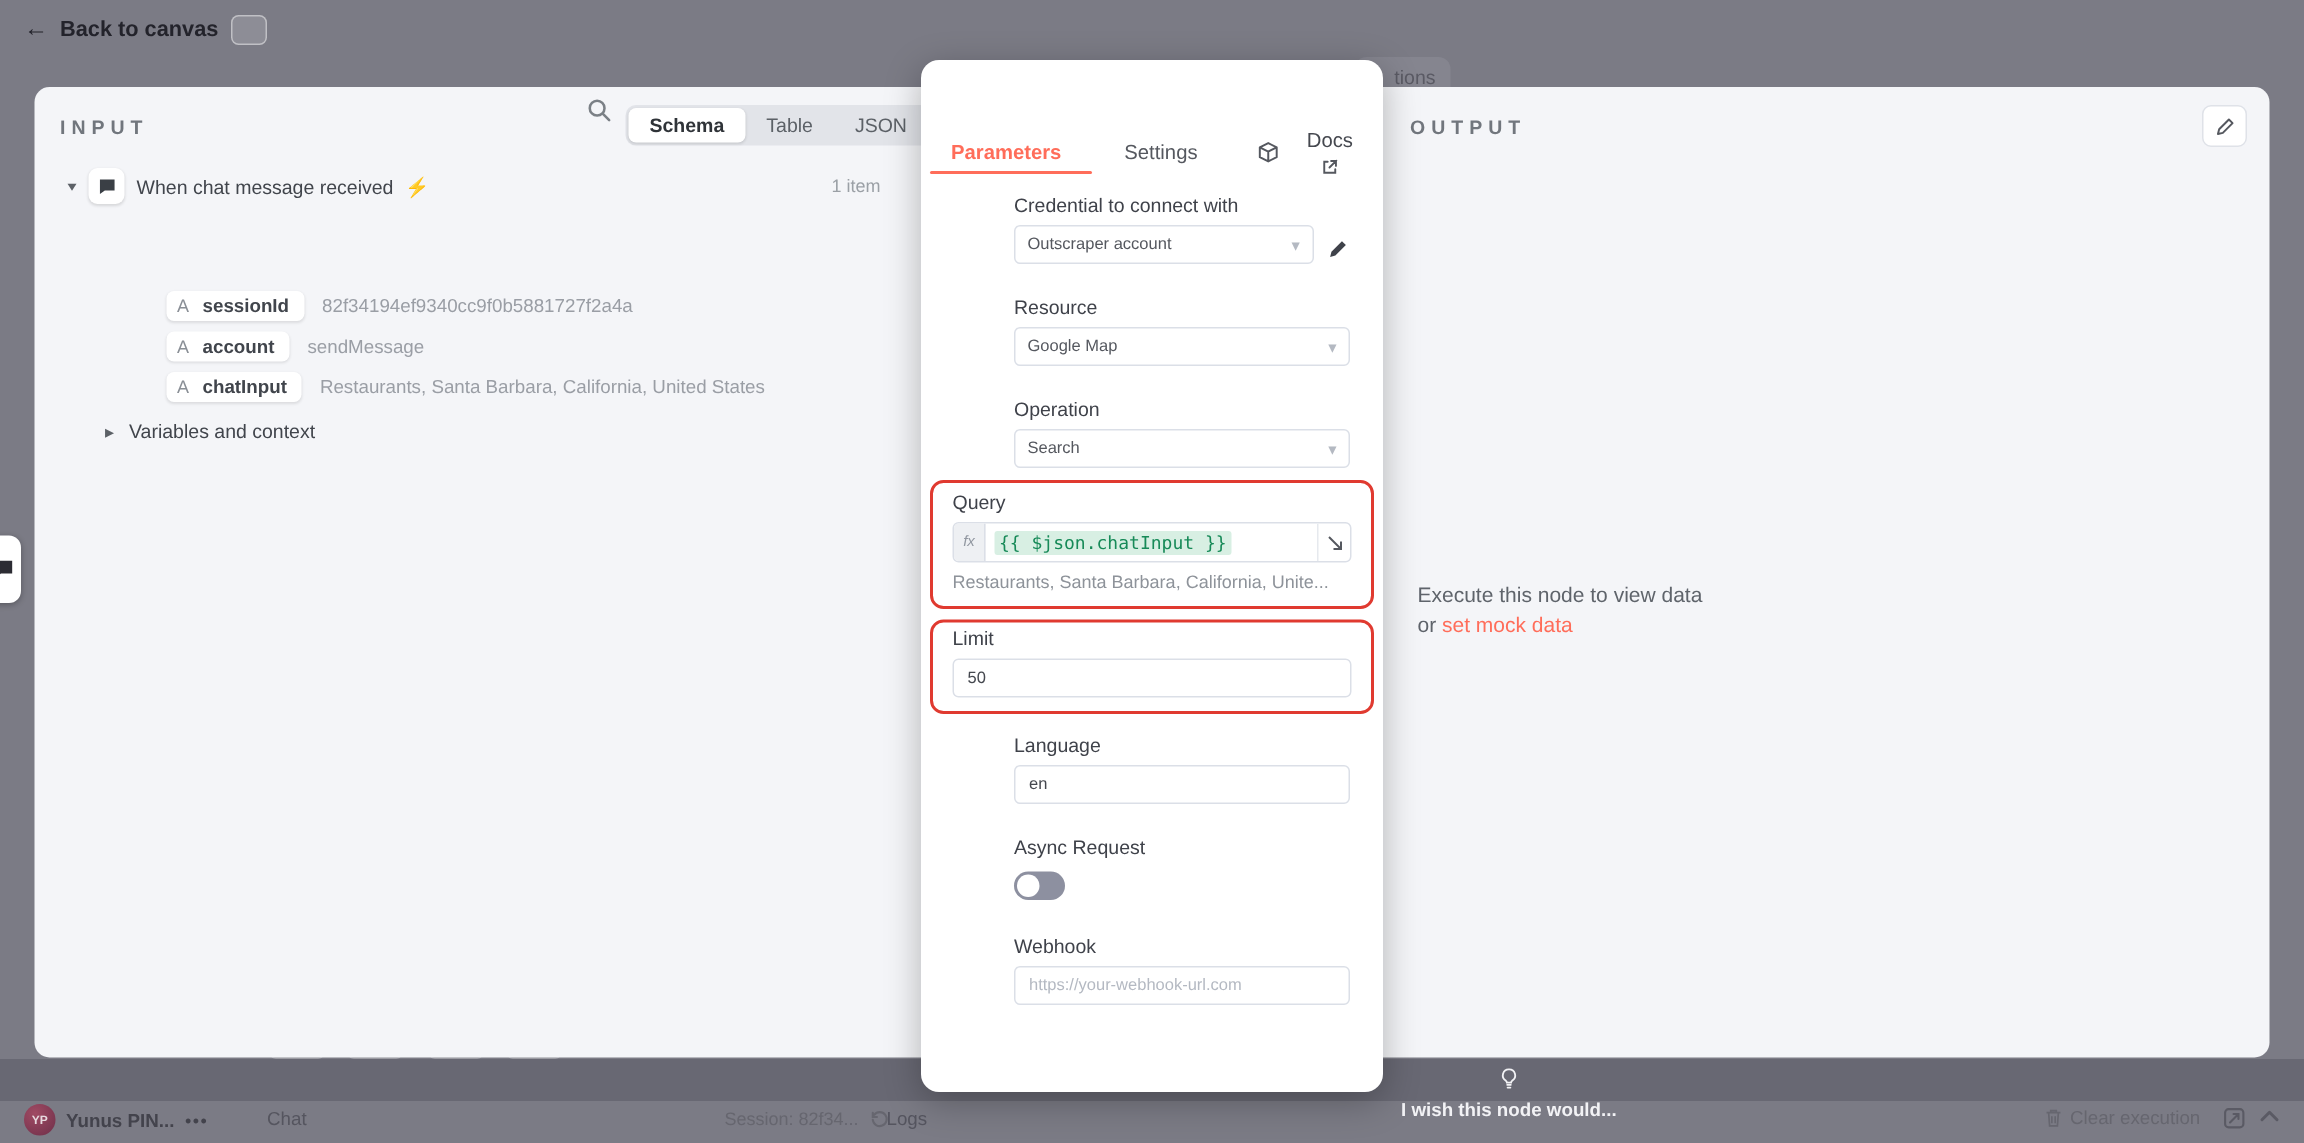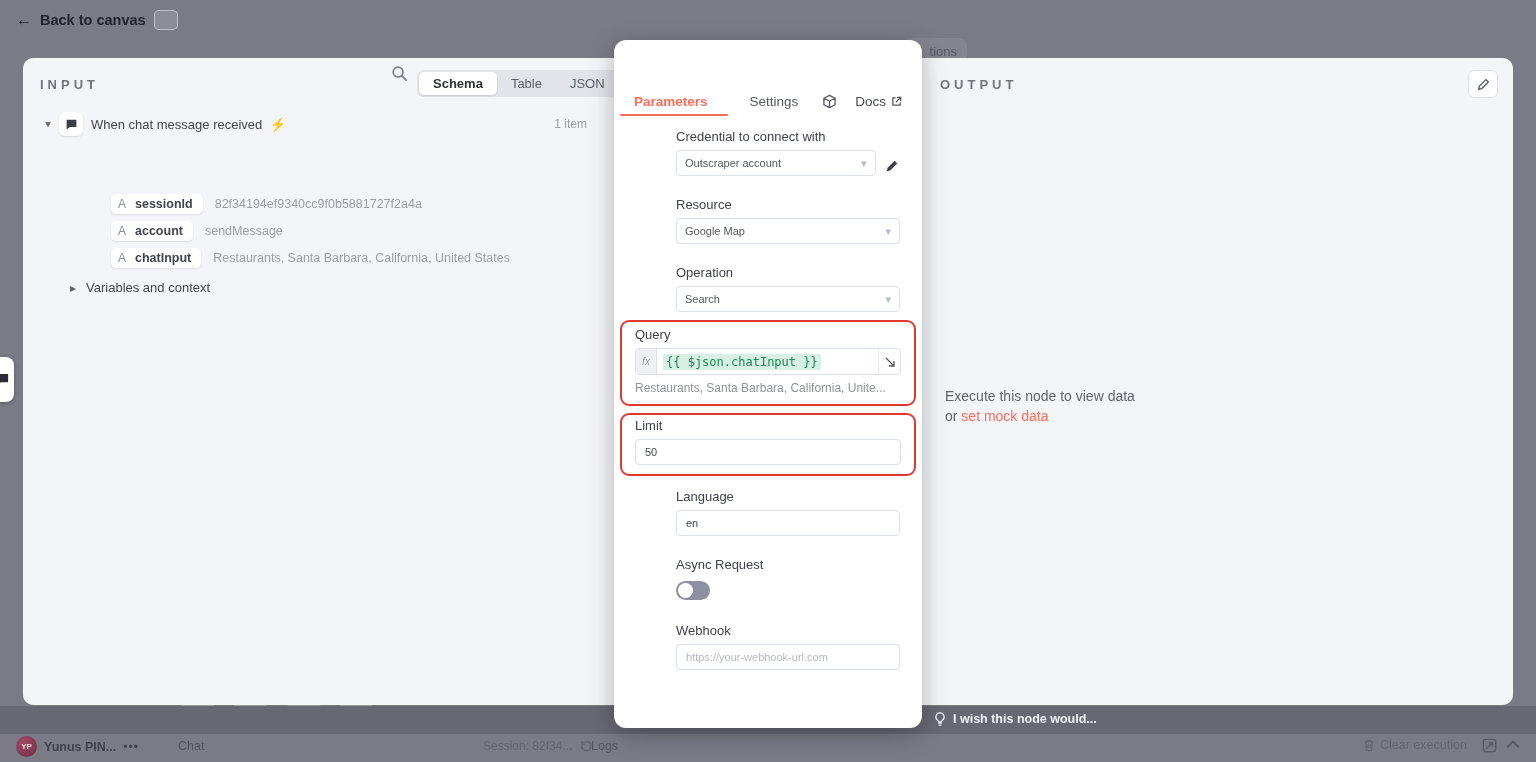--- a/index.html
+++ b/index.html
@@ -53,21 +53,21 @@
   .modal { position:absolute; left:614px; top:40px; width:308px; height:688px; background:#ffffff; border-radius:12px; box-shadow:0 6px 24px rgba(0,0,0,.28); z-index:20; }
   .modal-head { position:absolute; left:0; top:0; width:100%; height:44px; padding:12px 18px 0 20px; display:flex; align-items:center; }
   .node-logo { width:13px; height:13px; border-radius:50%; background:#2c4ba8; flex:none; }
   .modal-title { font-size:16px; font-weight:700; color:#34343d; margin-left:10px; white-space:nowrap; overflow:hidden; max-width:140px; }
   .exec-btn { position:absolute; right:18px; top:9px; background:#ff6d5a; color:#fff; font-size:12.5px; font-weight:700; border:none; border-radius:6px; padding:6px 11px; display:flex; align-items:center; gap:6px; cursor:pointer; }
   .modal-tabs { position:absolute; left:0; top:46px; width:100%; height:30px; padding:0 20px; display:flex; align-items:center; }
   .tab-params { font-size:13.5px; font-weight:700; color:#ff6d5a; cursor:pointer; }
   .tab-underline { position:absolute; left:6px; top:28px; width:108px; height:2px; background:#ff6d5a; border-radius:1px; }
   .tab-settings { font-size:13.5px; color:#55585f; margin-left:42px; cursor:pointer; }
   .tab-docs { margin-left:auto; display:flex; align-items:center; gap:18px; }
-  .docs-link { font-size:13.5px; color:#45484f; display:flex; align-items:center; gap:5px; cursor:pointer; }
+  .docs-link { font-size:13.5px; color:#45484f; display:flex; align-items:center; gap:5px; cursor:pointer;flex-direction:column; }
 
   .modal-body { position:absolute; left:0; top:76px; width:100%; height:612px; padding:13px 22px 0; overflow:hidden; }
   .f-label { font-size:13px; color:#3f424a; margin-bottom:6px; }
   .f-group { margin-bottom:17px;margin-left:40px; }
   .select { height:26px; border:1px solid #dbdfe7; border-radius:4px; background:#fff; display:flex; align-items:center; padding:0 8px; font-size:11px; color:#55585f; position:relative; cursor:pointer; }
   .select .sel-chev { margin-left:auto; color:#b4b9c2; font-size:11px; }
   .cred-row { display:flex; align-items:flex-end; gap:8px; }
   .cred-select { width:238px; }
   .pencil-btn { width:20px; height:20px; display:flex; align-items:center; justify-content:center; cursor:pointer; }
   .text-input { width:100%; height:26px; border:1px solid #dbdfe7; border-radius:4px; background:#fff; font-size:11px; color:#45484f; padding:0 9px; font-family:"Liberation Sans", sans-serif; }
@@ -79,21 +79,21 @@
   .expr-text-wrap { flex:1; display:flex; align-items:center; padding-left:6px; }
   .expr-text { font-family:"DejaVu Sans Mono", monospace; font-size:12px; color:#178a58; background:#d8efe3; padding:1px 3px; border-radius:2px; white-space:nowrap; }
   .expand-btn { width:22px; border-left:1px solid #e6e9ee; display:flex; align-items:center; justify-content:center; cursor:pointer; flex:none; }
   .expr-preview { font-size:12px; color:#8e939a; margin-top:6px; white-space:nowrap; overflow:hidden; }
 
   .toggle { width:34px; height:19px; background:#8d90a0; border-radius:10px; position:relative; cursor:pointer; }
   .toggle .knob { position:absolute; left:2px; top:2px; width:15px; height:15px; background:#fff; border-radius:50%; }
 
   
   .wish-strip { position:absolute; left:0; top:706px; width:1536px; height:28px; background:rgba(82,82,93,.45); z-index:15; }
-  .wish { position:absolute; left:934px; top:712px; display:flex; align-items:center; gap:7px; color:#f2f2f5; font-size:12.5px; font-weight:600; z-index:16; cursor:pointer; }
+  .wish { position:absolute; left:934px; top:712px; display:flex; align-items:center; gap:7px; color:#f2f2f5; font-size:12.5px; font-weight:600; z-index:16; cursor:pointer;flex-direction:column; }
   .bottom-row { position:absolute; left:0; top:734px; width:1536px; height:28px; z-index:16; }
   .user-chip { position:absolute; left:16px; top:2px; display:flex; align-items:center; gap:7px; }
   .avatar { width:21px; height:21px; border-radius:50%; background:radial-gradient(circle at 35% 30%, #a04a63, #6e2f49); color:#e7d9de; font-size:8px; font-weight:700; display:flex; align-items:center; justify-content:center; }
   .user-name { font-size:12.5px; color:#43434c; font-weight:600; }
   .dots { font-size:12px; color:#43434c; letter-spacing:1px; }
   .dim-text { font-size:12.5px; color:#55555f; }
   .chat-label { position:absolute; left:178px; top:5px; }
   .session-label { position:absolute; left:483px; top:5px; display:flex; gap:8px; align-items:center; color:#66666f; font-size:12px; }
   .logs-label { position:absolute; left:591px; top:5px; }
   .clear-exec { position:absolute; left:1363px; top:4px; display:flex; align-items:center; gap:5px; color:#66666f; font-size:12.5px; cursor:pointer; }

